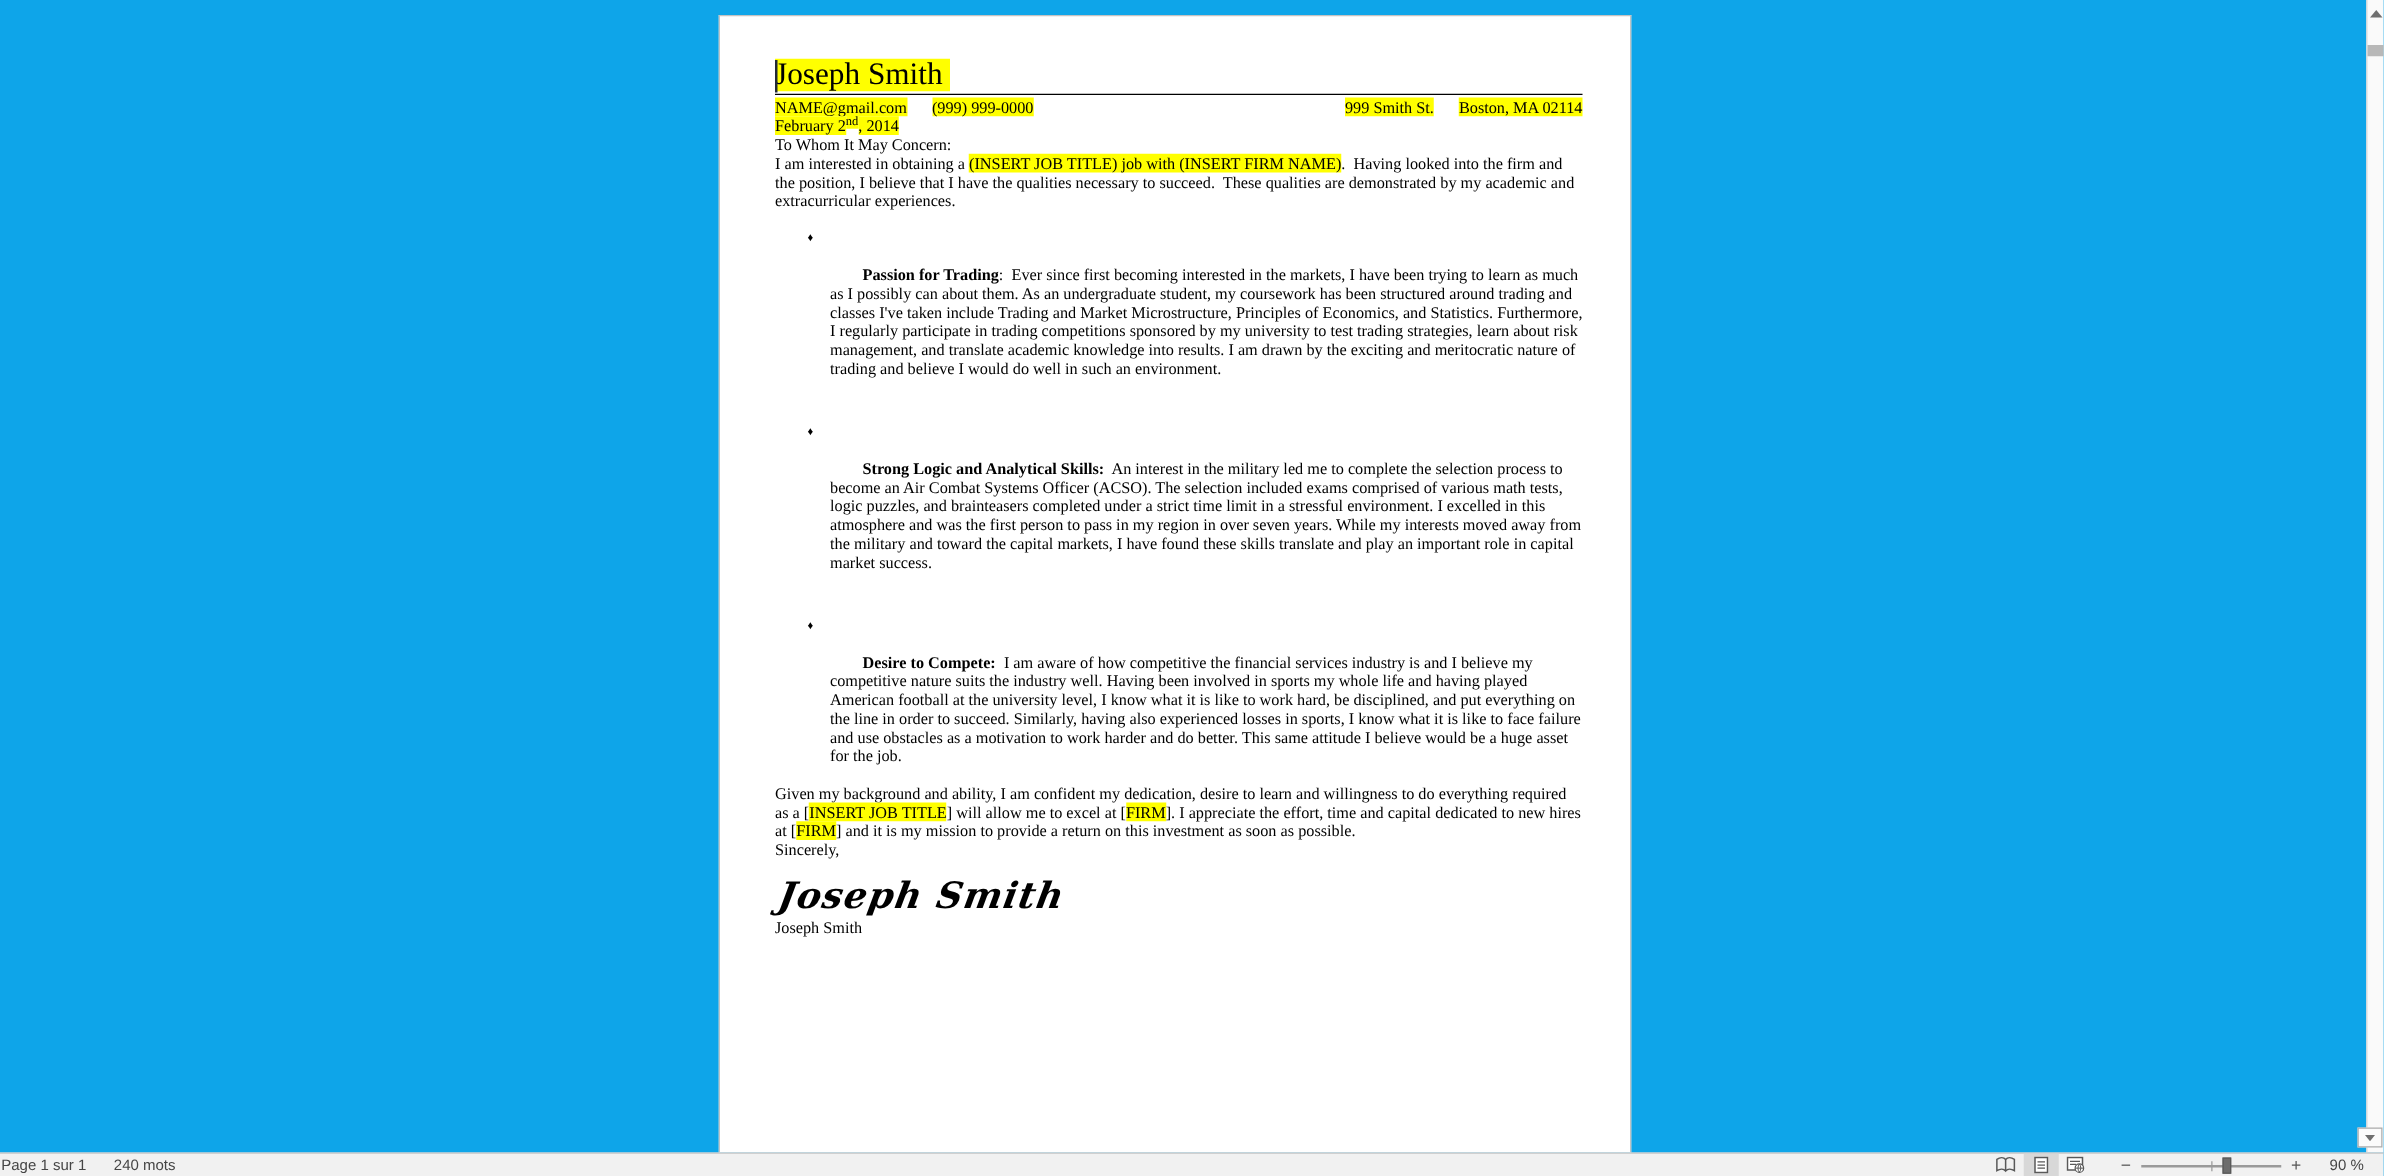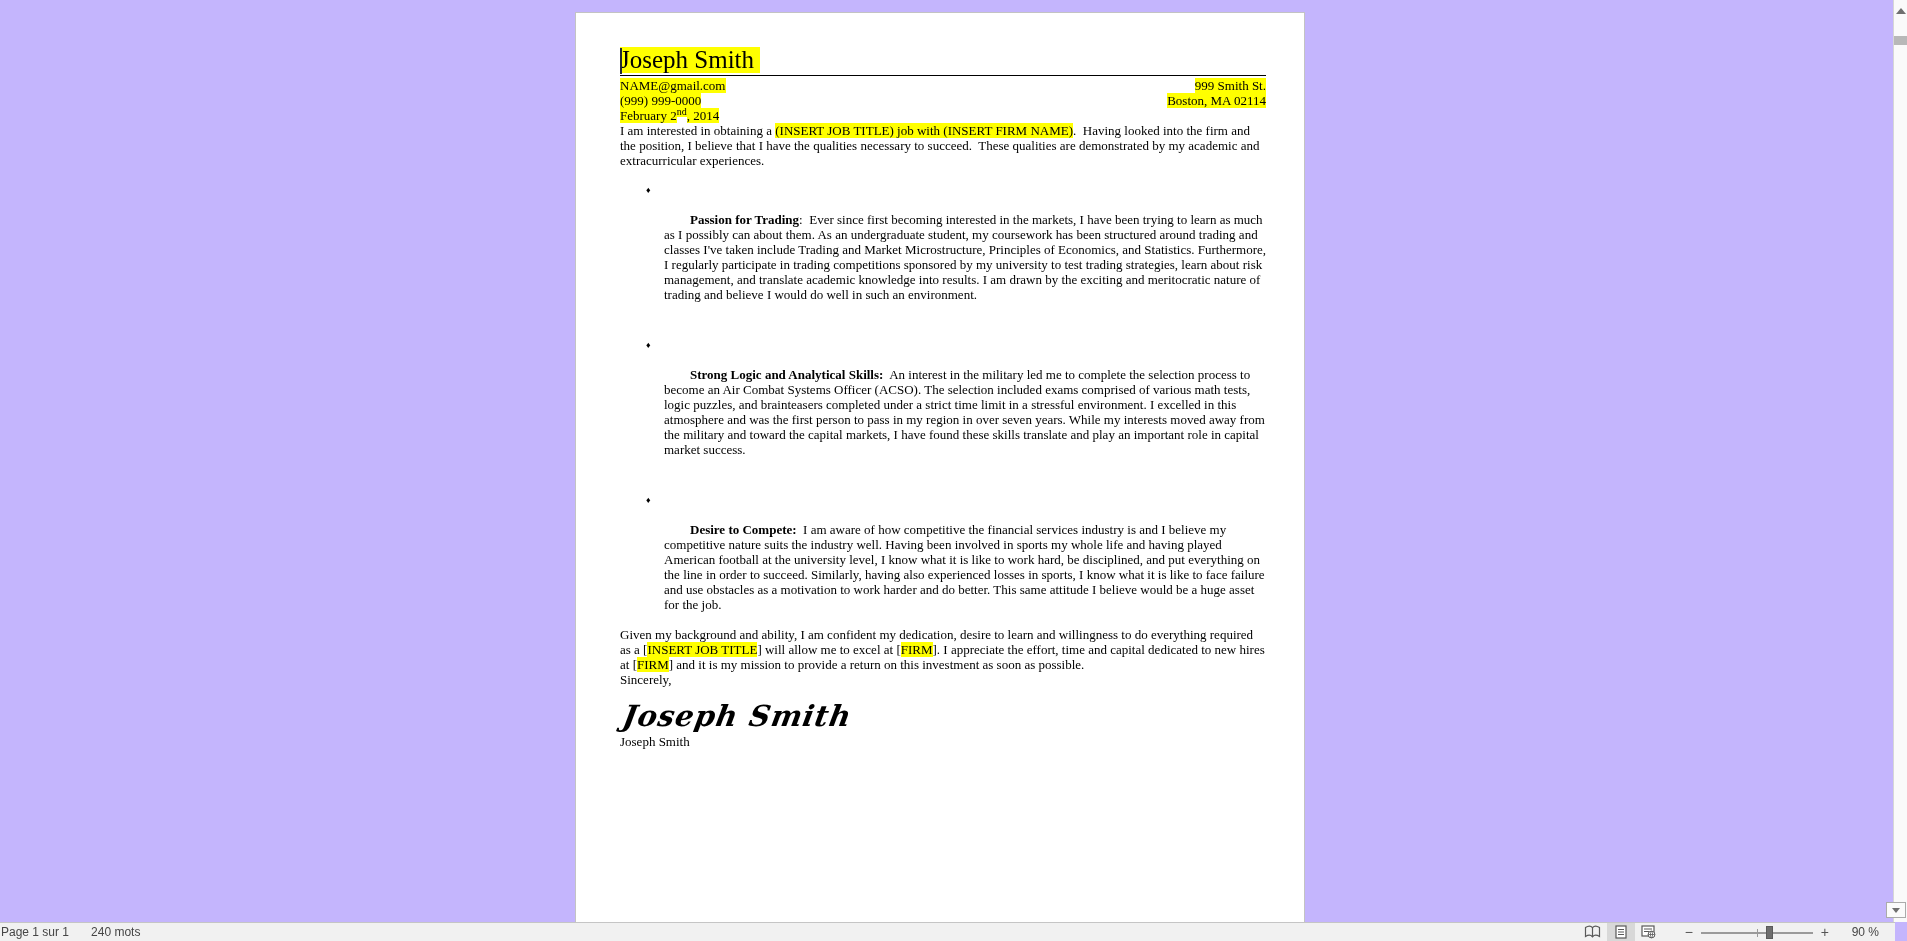--- a/index.html
+++ b/index.html
@@ -1,35 +1,35 @@
 <!DOCTYPE html>
 <html><head>
 <meta charset="utf-8">
 <style>
   * { box-sizing: border-box; }
   html,body { margin:0; padding:0; }
   body { font-family:"Liberation Serif", serif; }
 
-  .screen { position:relative; width:1907px; height:941px; background:#c4b5fd; overflow:hidden; }
+  .screen { position:relative; width:1907px; height:941px; background:#0ea5e9; overflow:hidden; }
 
   
   .page {
     position:absolute; left:575px; top:12px; width:730px; height:910px;
     background:#ffffff; border:1px solid #c3c3c3; border-bottom:none;
     padding:34px 38px 0 44px;
     color:#000; font-size:13px; line-height:15px;
   }
   .page p { margin:0; white-space:pre-wrap; }
 
   .name-line { position:relative; border-bottom:1.5px solid #000; padding-bottom:2px; }
   .name { display:inline-block; font-size:25px; line-height:26px; background:#ffff00; padding-right:6px; }
   .caret { position:absolute; left:0; top:1px; width:1.5px; height:26px; background:#222a35; }
 
   .contact-row { display:flex; justify-content:space-between; margin-top:2px; }
-  .contact-col { display:flex; flex-direction:column; }
+  .contact-col { display:flex; flex-direction:row;gap:20px; }
   .contact-col.right { text-align:right; }
   .contact-col span { line-height:15px; }
 
   .hl { background:#ffff00; }
   .b  { font-weight:bold;margin-top:30px; }
   sup { font-size:10px; line-height:0; }
 
   .date-line   { margin-top:30px; }
   .firm-line   { margin-top:15px; font-family:"Liberation Sans",sans-serif; font-size:12px; font-weight:bold; line-height:14px; }
   .firm-line .hl { padding:1px 1px; }
@@ -66,21 +66,21 @@
     position:absolute; bottom:4px; left:-8px; width:20px; height:16px;
     background:#fbfbfb; border:1px solid #ababab; display:flex; align-items:center; justify-content:center;
   }
   .scroll-down-arrow {
     width:0; height:0; border-left:4px solid transparent; border-right:4px solid transparent;
     border-top:5px solid #6f6f6f;
   }
 
   
   .status-bar {
-    position:absolute; left:0; right:12px; bottom:0; height:19px;
+    position:absolute; left:0; right:0; bottom:0; height:19px;
     background:#f1f1f1; border-top:1px solid #c5c5c5;
     display:flex; align-items:center;
     font-family:"Liberation Sans", sans-serif; font-size:12px; color:#454545;
   }
   .status-left { display:flex; align-items:center; gap:22px; padding-left:1px; }
   .status-right { margin-left:auto; display:flex; align-items:center; padding-right:16px; }
   .view-btn { display:flex; align-items:center; justify-content:center; width:28px; height:18px; }
   .view-btn.selected { background:#d8d8d8; }
   .view-btn svg { display:block; }
   .zoom-out-btn { margin-left:18px; font-size:14px; color:#555; padding:0 4px; }
@@ -110,20 +110,21 @@
       </div>
       <div class="contact-col right">
         <span><span class="hl">999 Smith St.</span></span>
         <span><span class="hl">Boston, MA 02114</span></span>
       </div>
     </div>
 
     <p class="date-line"><span class="hl">February 2</span><sup class="hl">nd</sup><span class="hl">, 2014</span></p>
 
 
+    <p class="salutation">To Whom It May Concern:</p>
 
     <p class="para-intro"><span>I am interested in obtaining a </span><span class="hl">(INSERT JOB TITLE) job with (INSERT FIRM NAME)</span><span>.  Having looked into the firm and the position, I believe that I have the qualities necessary to succeed.  These qualities are demonstrated by my academic and extracurricular experiences.</span></p>
 
     <ul class="bullets">
       <li>
         <span class="bullet-glyph">♦</span>
         <span><span class="b">Passion for Trading</span><span>:  Ever since first becoming interested in the markets, I have been trying to learn as much as I possibly can about them. As an undergraduate student, my coursework has been structured around trading and classes I've taken include Trading and Market Microstructure, Principles of Economics, and Statistics. Furthermore, I regularly participate in trading competitions sponsored by my university to test trading strategies, learn about risk management, and translate academic knowledge into results. I am drawn by the exciting and meritocratic nature of trading and believe I would do well in such an environment.</span></span>
       </li>
       <li>
         <span class="bullet-glyph">♦</span>

